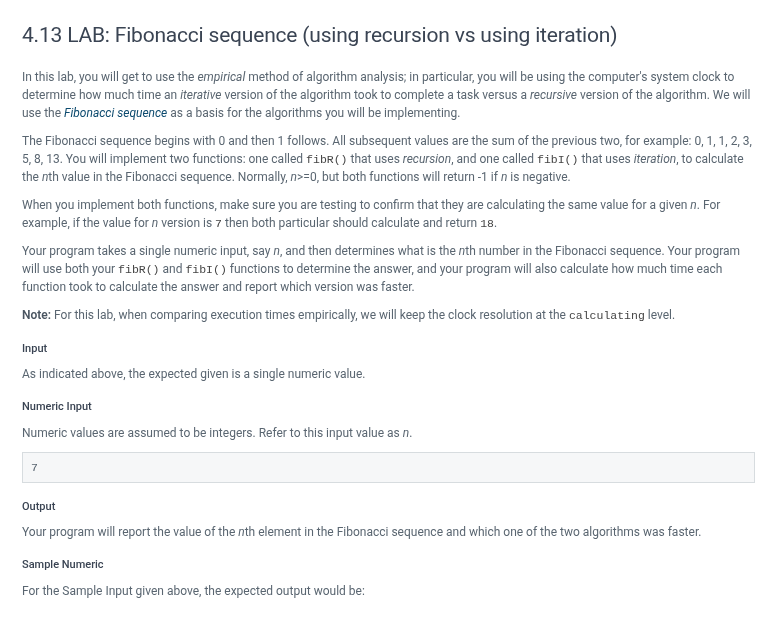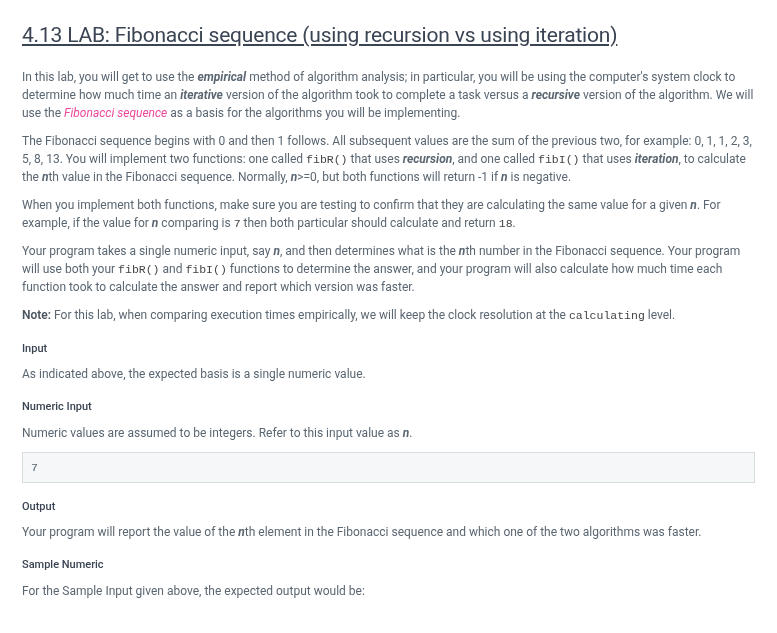--- a/index.html
+++ b/index.html
@@ -12,38 +12,36 @@
       width: 777px;
       box-sizing: border-box;
       background: #fff;
     }
     h1 {
       font-size: 21px;
       font-weight: 400;
       color: #3a4453;
       margin: 0 0 16px 0;
       letter-spacing: -0.2px;
-      text-decoration: underline;
     }
     h2 {
       font-size: 11px;
       font-weight: 500;
       color: #3a4453;
       margin: 16px 0 8px 0;
     }
     p {
       margin: 0 0 10px 0;
       color: #5a6671;
     }
     em {
       font-style: italic;
-      font-weight: bold;
     }
     .link {
-      color: #ec4899;
+      color: #0c4a6e;
       font-style: italic;
     }
     code {
       font-family: Consolas, "Courier New", monospace;
       font-size: 11.5px;
       color: #444;
       text-align: center;
     }
     .code-block {
       border: 1px solid #d7dcdf;
@@ -67,33 +65,33 @@
 
 <p>
   <span>In this lab, you will get to use the </span><em>empirical</em><span> method of algorithm analysis; in particular, you will be using the computer's system clock to determine how much time an </span><em>iterative</em><span> version of the algorithm took to complete a task versus a </span><em>recursive</em><span> version of the algorithm. We will use the </span><span class="link">Fibonacci sequence</span><span> as a basis for the algorithms you will be implementing.</span>
 </p>
 
 <p>
   <span>The Fibonacci sequence begins with 0 and then 1 follows. All subsequent values are the sum of the previous two, for example: 0, 1, 1, 2, 3, 5, 8, 13. You will implement two functions: one called </span><code>fibR()</code><span> that uses </span><em>recursion</em><span>, and one called </span><code>fibI()</code><span> that uses </span><em>iteration</em><span>, to calculate the </span><em>n</em><span>th value in the Fibonacci sequence. Normally, </span><em>n</em><span>&gt;=0, but both functions will return -1 if </span><em>n</em><span> is negative.</span>
 </p>
 
 <p>
-  <span>When you implement both functions, make sure you are testing to confirm that they are calculating the same value for a given </span><em>n</em><span>. For example, if the value for </span><em>n</em><span> comparing is </span><code>7</code><span> then both particular should calculate and return </span><code>18</code><span>.</span>
+  <span>When you implement both functions, make sure you are testing to confirm that they are calculating the same value for a given </span><em>n</em><span>. For example, if the value for </span><em>n</em><span> version is </span><code>7</code><span> then both particular should calculate and return </span><code>18</code><span>.</span>
 </p>
 
 <p>
   <span>Your program takes a single numeric input, say </span><em>n</em><span>, and then determines what is the </span><em>n</em><span>th number in the Fibonacci sequence. Your program will use both your </span><code>fibR()</code><span> and </span><code>fibI()</code><span> functions to determine the answer, and your program will also calculate how much time each function took to calculate the answer and report which version was faster.</span>
 </p>
 
 <p>
   <strong>Note:</strong><span> For this lab, when comparing execution times empirically, we will keep the clock resolution at the </span><code>calculating</code><span> level.</span>
 </p>
 
 <h2>Input</h2>
-<p>As indicated above, the expected basis is a single numeric value.</p>
+<p>As indicated above, the expected given is a single numeric value.</p>
 
 <h2>Numeric Input</h2>
 <p>
   <span>Numeric values are assumed to be integers. Refer to this input value as </span><em>n</em><span>.</span>
 </p>
 <div class="code-block">7</div>
 
 <h2>Output</h2>
 <p>
   <span>Your program will report the value of the </span><em>n</em><span>th element in the Fibonacci sequence and which one of the two algorithms was faster.</span>

